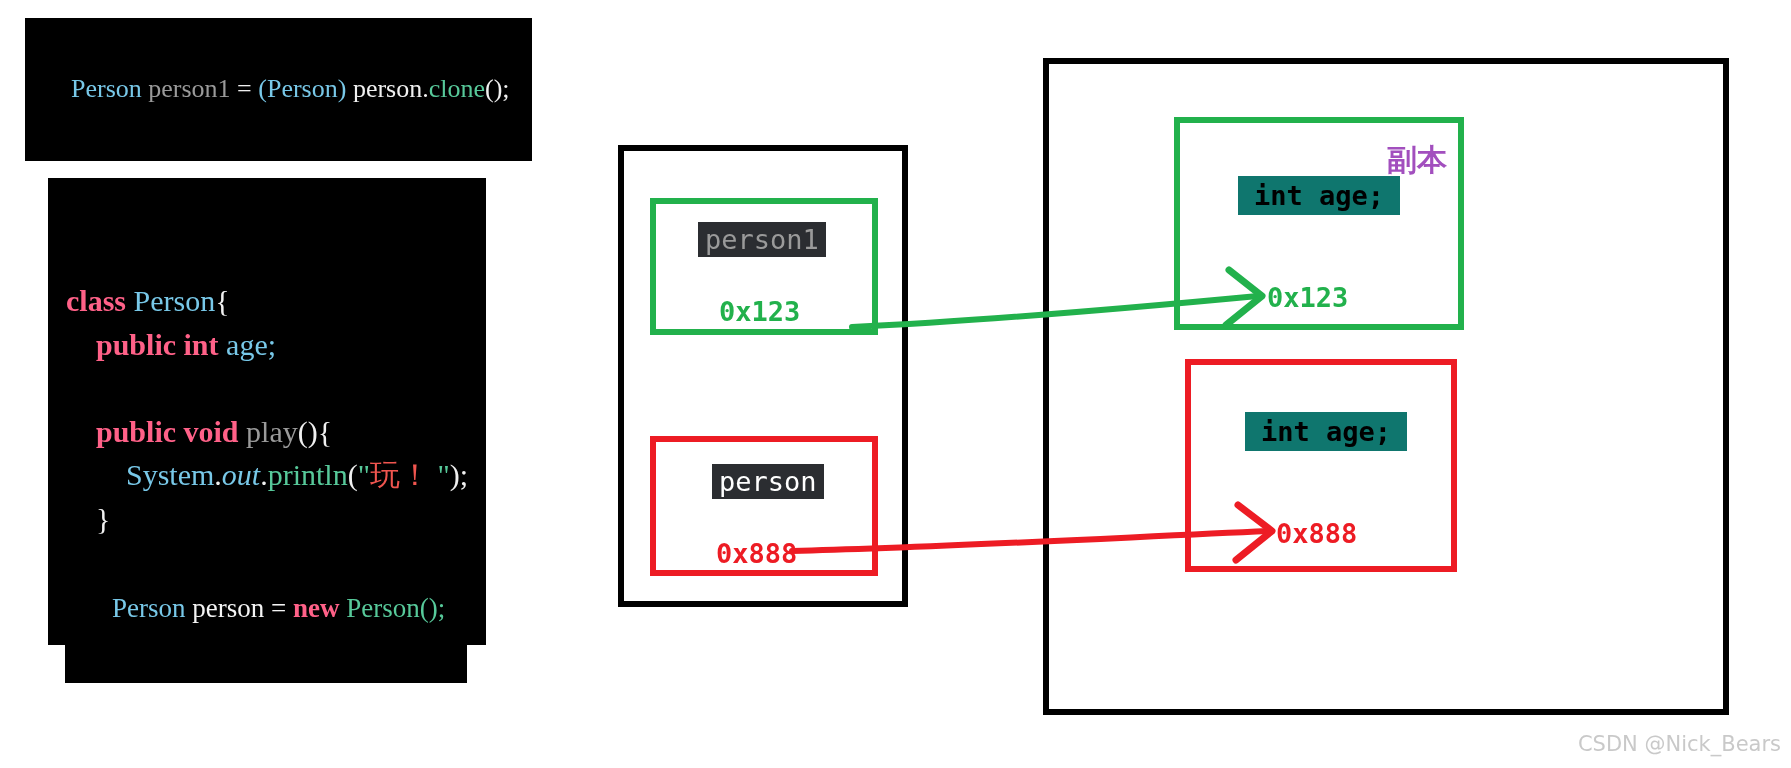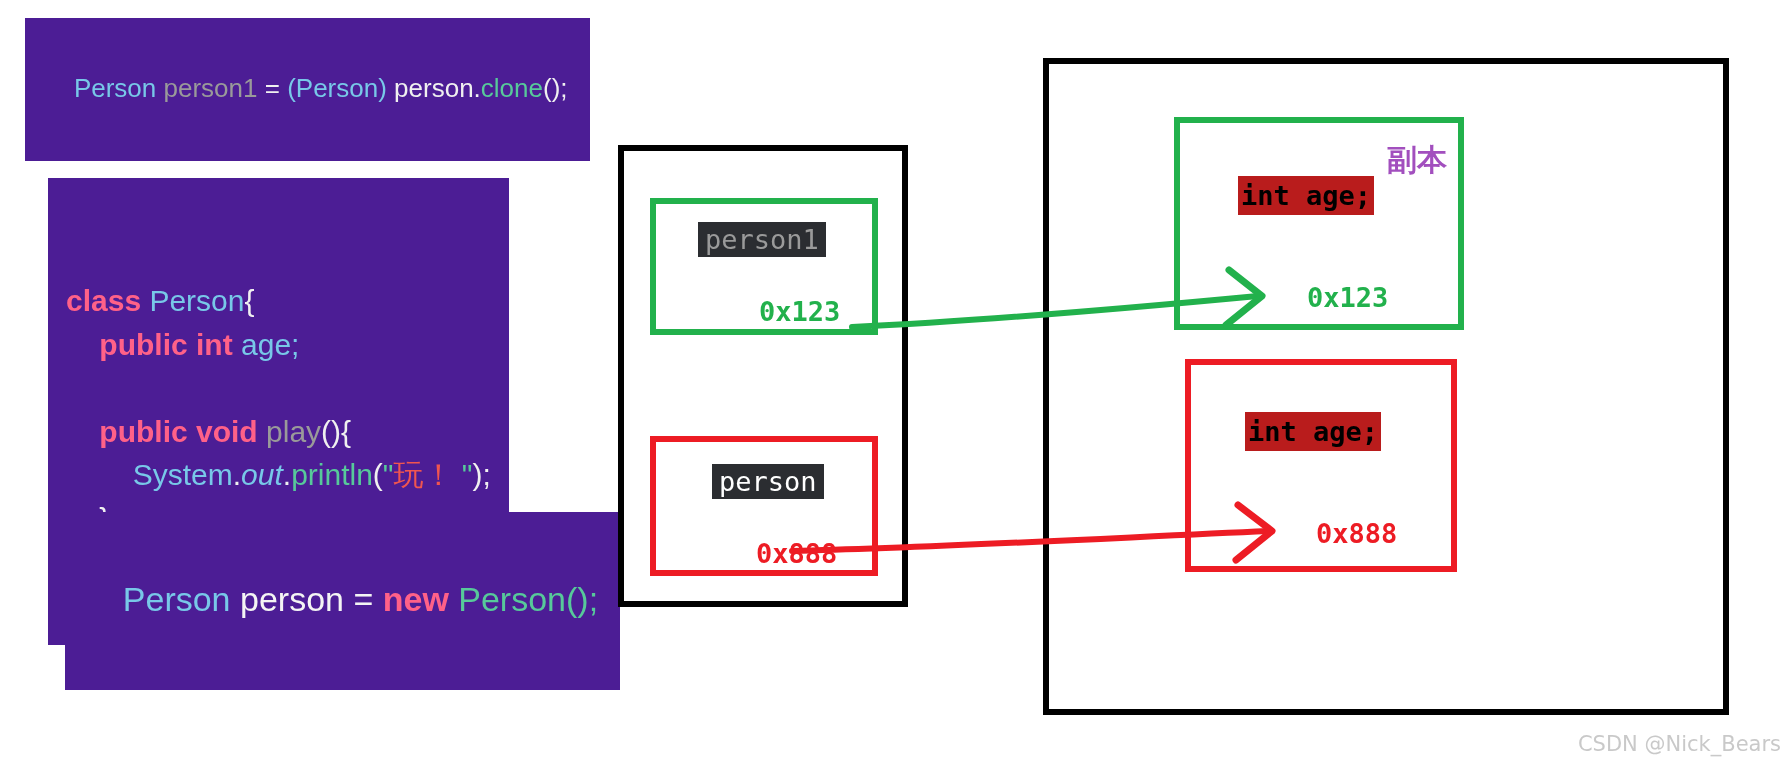--- a/index.html
+++ b/index.html
@@ -11,22 +11,22 @@
     width: 1791px; height: 768px;
     position: relative;
     overflow: hidden;
     font-family: "DejaVu Sans", sans-serif;
   }
   .stage { position: absolute; inset: 0; }
 
   
   .code {
     position: absolute;
-    background: #4c1d95;
-    font-family: Liberation Sans, sans-serif;
+    background: #000000;
+    font-family: Liberation Serif, serif;
     white-space: pre;
     color: #dcdcdc;
     line-height: 1.45;
   }
   .code .kw    { color: #ff6188; font-weight: bold; }   
   .code .type  { color: #78c8e8; }                      
   .code .ident { color: #9a9a9a; }                      
   .code .white { color: #f0f0f0; }
   .code .field { color: #78c8e8; }                      
   .code .fn    { color: #57c99a; }                      
@@ -39,23 +39,23 @@
     left: 25px; top: 18px;
     padding: 14px 22px 16px 20px;
     font-size: 26px;
   }
   #class-block {
     left: 48px; top: 178px;
     padding: 14px 18px 18px 18px;
     font-size: 30px;
   }
   #new-stmt {
-    left: 65px; top: 512px;
+    left: 65px; top: 536px;
     padding: 14px 22px 16px 20px;
-    font-size: 34px;
+    font-size: 27px;
   }
   #new-stmt .nl { color: #f4f4f4; }
 
   
   .frame {
     position: absolute;
     border: 6px solid #000000;
     background: transparent;
   }
   #stack-frame { left: 618px; top: 145px; width: 290px; height: 462px; }
@@ -84,37 +84,36 @@
   }
   .var-chip.dim  { color: #9a9a9a; }
   .var-chip.lite { color: #ffffff; }
 
   .addr {
     position: absolute;
     font-family: "DejaVu Sans Mono", monospace;
     font-size: 27px;
     font-weight: bold;
     white-space: nowrap;
-    margin-left: 40px;
   }
   .addr-green { color: #22b14c; }
   .addr-red   { color: #ed1c24; }
 
   #chip-person1 { left: 698px;  top: 222px; }
   #addr-0x123-stack { left: 719px; top: 296px; }
   #chip-person  { left: 712px;  top: 464px; }
   #addr-0x888-stack { left: 716px; top: 538px; }
 
   .code-chip {
     position: absolute;
-    background: #b91c1c;
+    background: #0f766e;
     font-family: "DejaVu Sans Mono", monospace;
     font-size: 27px;
     font-weight: bold;
-    padding: 4px 3px;
+    padding: 4px 16px;
     white-space: pre;
   }
   #chip-int-age-copy { left: 1238px; top: 176px; }
   #chip-int-age-orig { left: 1245px; top: 412px; }
 
   #addr-0x123-heap { left: 1267px; top: 282px; }
   #addr-0x888-heap { left: 1276px; top: 518px; }
 
   #copy-label {
     position: absolute;

